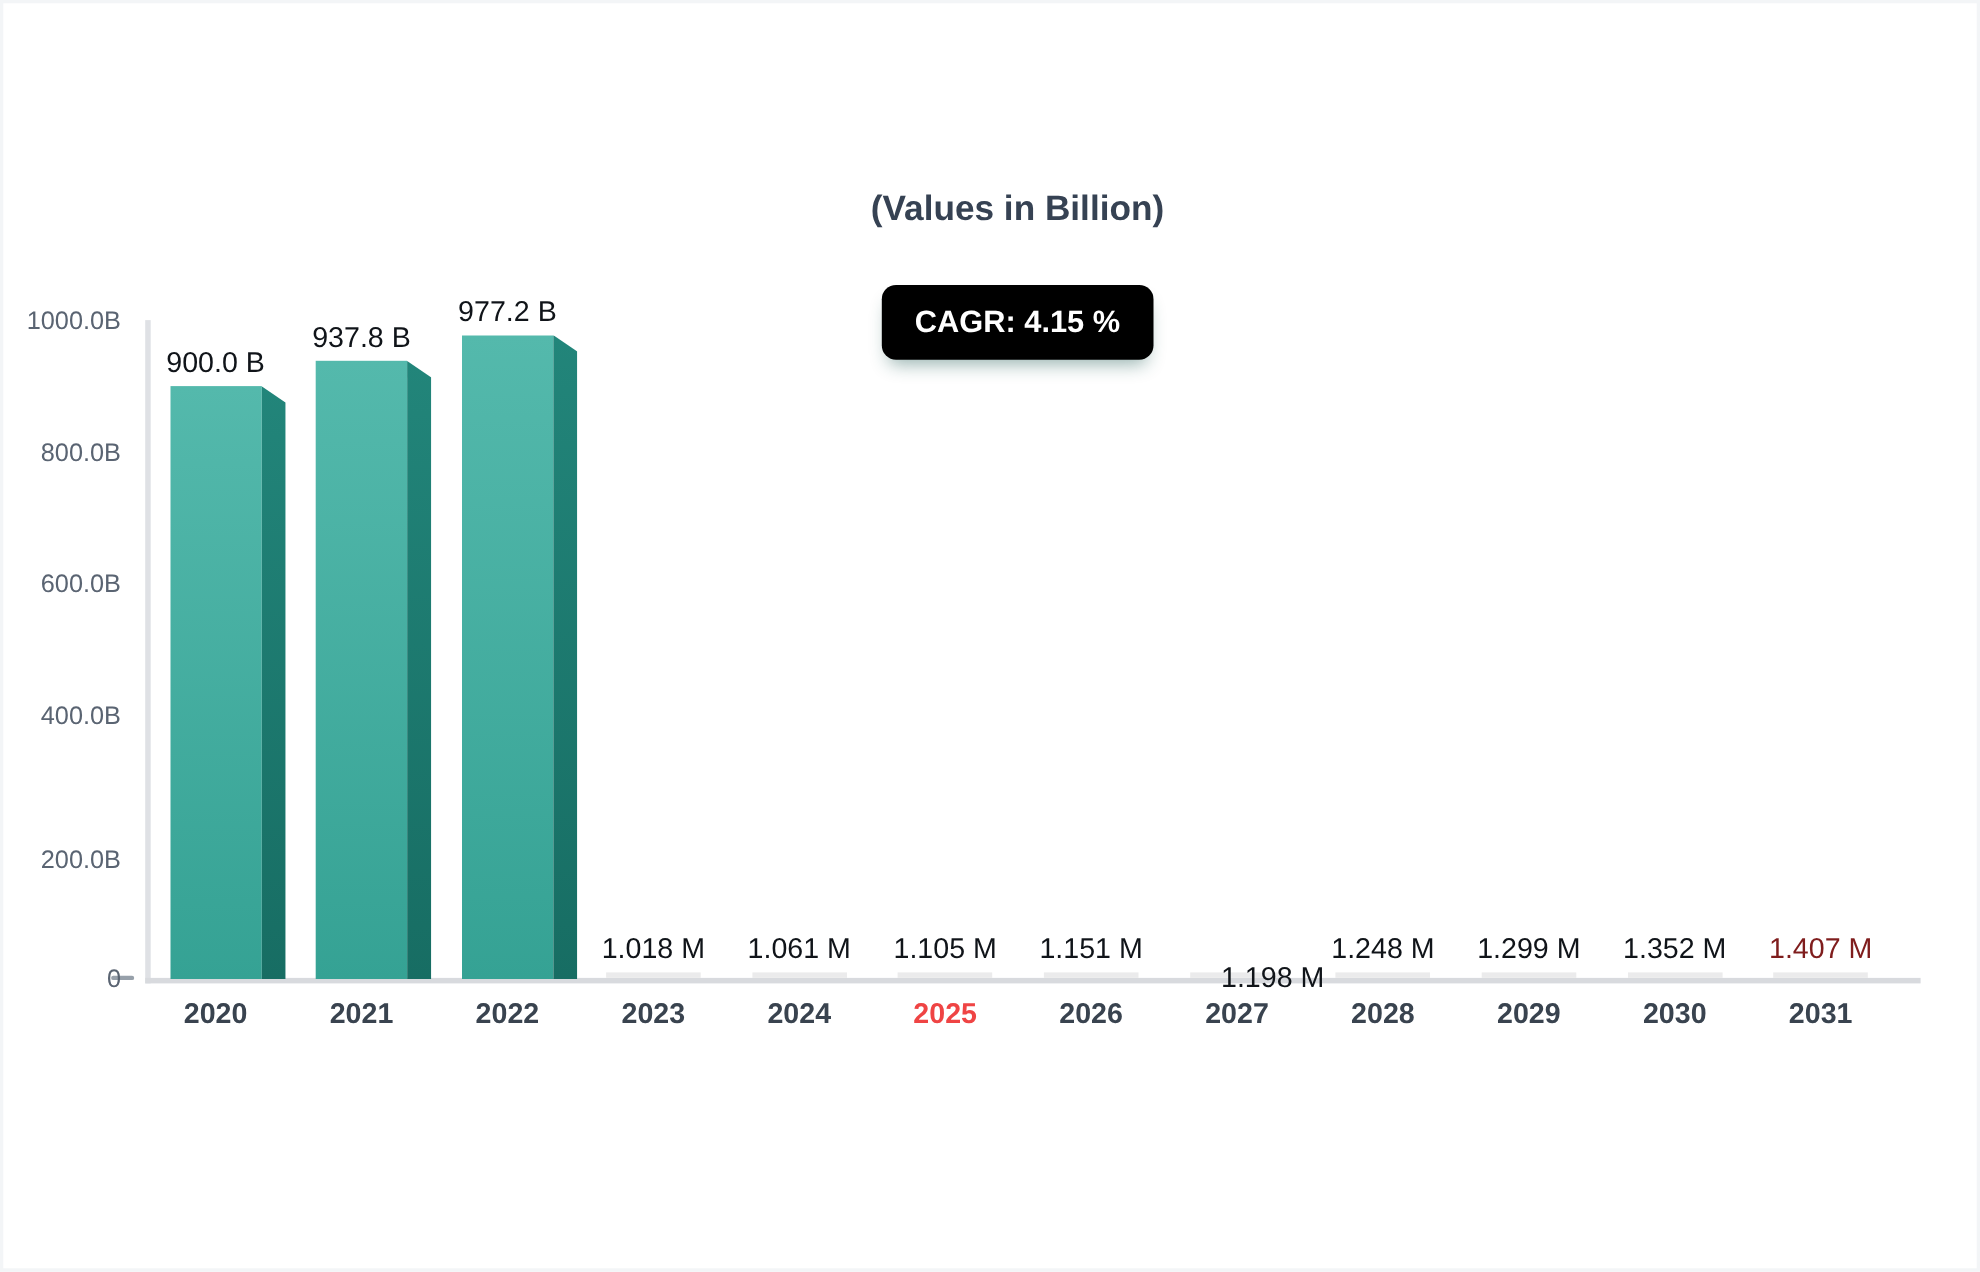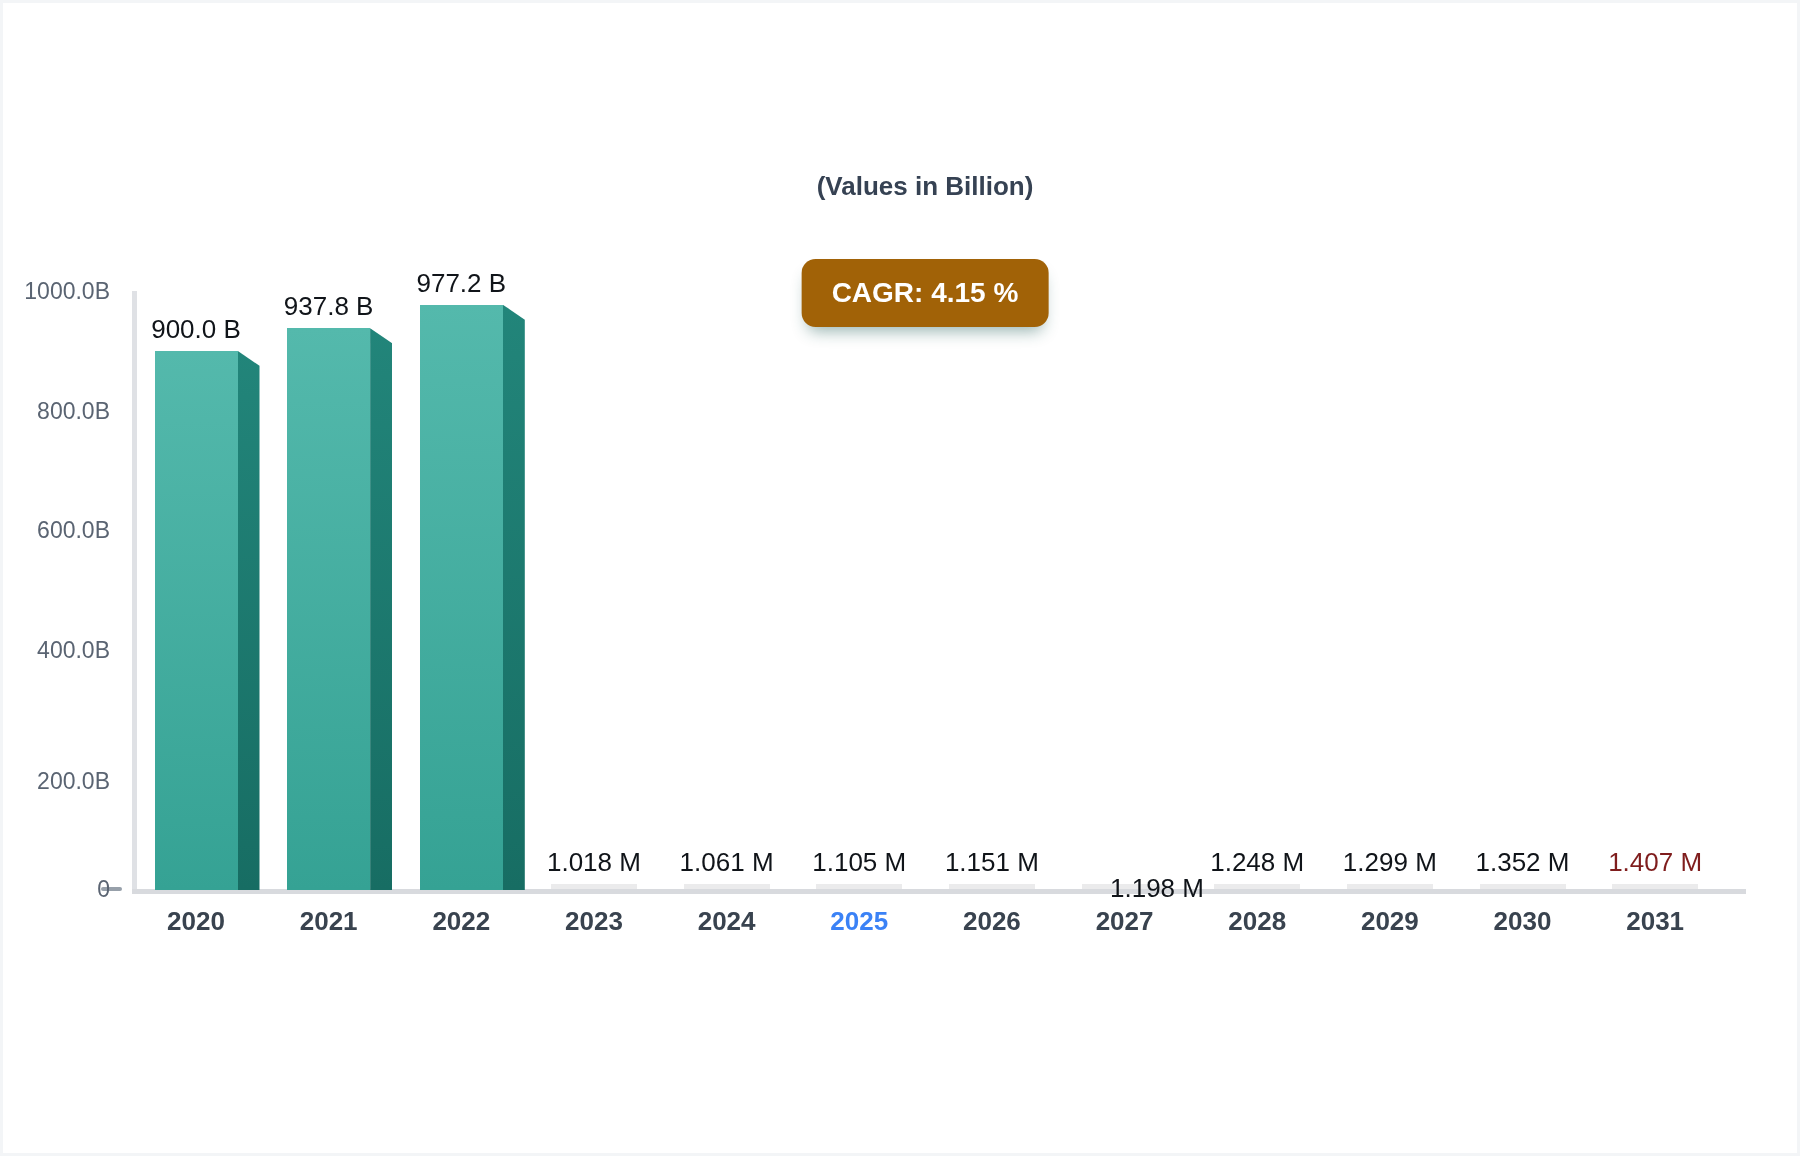--- a/index.html
+++ b/index.html
@@ -22,21 +22,21 @@
     left: 922px; top: 110px;
     transform: translateX(-50%);
     white-space: nowrap;
     font-size: 35px; font-weight: 700; color: #0d0f13;
   }
   .page-subtitle {
     position: absolute;
     left: 922px; top: 168px;
     transform: translateX(-50%);
     white-space: nowrap;
-    font-size: 26px; font-weight: 700; color: #364253;
+    font-size: 32px; font-weight: 700; color: #364253;
   }
   .cagr-badge {
     position: absolute;
     left: 922px; top: 256px;
     transform: translateX(-50%);
     height: 68px; line-height: 68px;
     padding: 0 30px;
     border-radius: 14px;
     font-size: 28px; font-weight: 700; color: #ffffff;
     white-space: nowrap;
@@ -93,21 +93,21 @@
   }
 </style>
 </head>
 <body>
 
 <div id="stage" style="background: rgb(243, 245, 247);">
   <div id="card" style="background: rgb(255, 255, 255);">
 
     <div class="page-subtitle">(Values in Billion)</div>
 
-    <div class="cagr-badge" style="background: #a16207; color: rgb(255, 255, 255);">CAGR: 4.15 %</div>
+    <div class="cagr-badge" style="background: #000000; color: rgb(255, 255, 255); border-radius: 13px;">CAGR: 4.15 %</div>
 
     <div id="chart-area">
       <div class="y-axis-line" style="background: rgb(223, 225, 229);"></div>
       <div class="x-axis-line" style="background: rgb(216, 218, 222);"></div>
       <div class="zero-tick-dash"></div>
 
     <div class="y-tick-label" style="top: 871px; color: rgb(90, 100, 114);">0</div>
         <div class="y-tick-label" style="top: 751.4px; color: rgb(90, 100, 114); margin-top: 12px;">200.0B</div>
         <div class="y-tick-label" style="top: 631.8px; color: rgb(90, 100, 114);">400.0B</div>
         <div class="y-tick-label" style="top: 512.2px; color: rgb(90, 100, 114);">600.0B</div>
@@ -132,21 +132,21 @@
         <div class="bar-value-label" style="left: 348.3px; top: 263.634px; color: rgb(16, 20, 25);">977.2 B</div>
         <div class="x-tick-label" style="left: 358.3px; color: rgb(57, 67, 79);">2022</div>
         <div class="bar-group" style="left: 547.95px; top: 881px; width: 86px; height: 5px; background: rgb(235, 235, 236);"></div>
         <div class="bar-value-label" style="left: 480.95px; top: 843px; color: rgb(16, 20, 25);">1.018 M</div>
         <div class="x-tick-label" style="left: 490.95px; color: rgb(57, 67, 79);">2023</div>
         <div class="bar-group" style="left: 680.6px; top: 881px; width: 86px; height: 5px; background: rgb(235, 235, 236);"></div>
         <div class="bar-value-label" style="left: 613.6px; top: 843px; color: rgb(16, 20, 25);">1.061 M</div>
         <div class="x-tick-label" style="left: 623.6px; color: rgb(57, 67, 79);">2024</div>
         <div class="bar-group" style="left: 813.25px; top: 881px; width: 86px; height: 5px; background: rgb(235, 235, 236);"></div>
         <div class="bar-value-label" style="left: 746.25px; top: 843px; color: rgb(16, 20, 25);">1.105 M</div>
-        <div class="x-tick-label" style="left: 756.25px; color: #3b82f6;">2025</div>
+        <div class="x-tick-label" style="left: 756.25px; color: #ef4444;">2025</div>
         <div class="bar-group" style="left: 945.9px; top: 881px; width: 86px; height: 5px; background: rgb(235, 235, 236);"></div>
         <div class="bar-value-label" style="left: 878.9px; top: 843px; color: rgb(16, 20, 25);">1.151 M</div>
         <div class="x-tick-label" style="left: 888.9px; color: rgb(57, 67, 79);">2026</div>
         <div class="bar-group" style="left: 1078.55px; top: 881px; width: 86px; height: 5px; background: rgb(235, 235, 236);"></div>
         <div class="bar-value-label" style="left: 1044px; top: 843px; color: rgb(16, 20, 25); margin-top: 26px;">1.198 M</div>
         <div class="x-tick-label" style="left: 1021.55px; color: rgb(57, 67, 79);">2027</div>
         <div class="bar-group" style="left: 1211.2px; top: 881px; width: 86px; height: 5px; background: rgb(235, 235, 236);"></div>
         <div class="bar-value-label" style="left: 1144.2px; top: 843px; color: rgb(16, 20, 25);">1.248 M</div>
         <div class="x-tick-label" style="left: 1154.2px; color: rgb(57, 67, 79);">2028</div>
         <div class="bar-group" style="left: 1343.85px; top: 881px; width: 86px; height: 5px; background: rgb(235, 235, 236);"></div>

